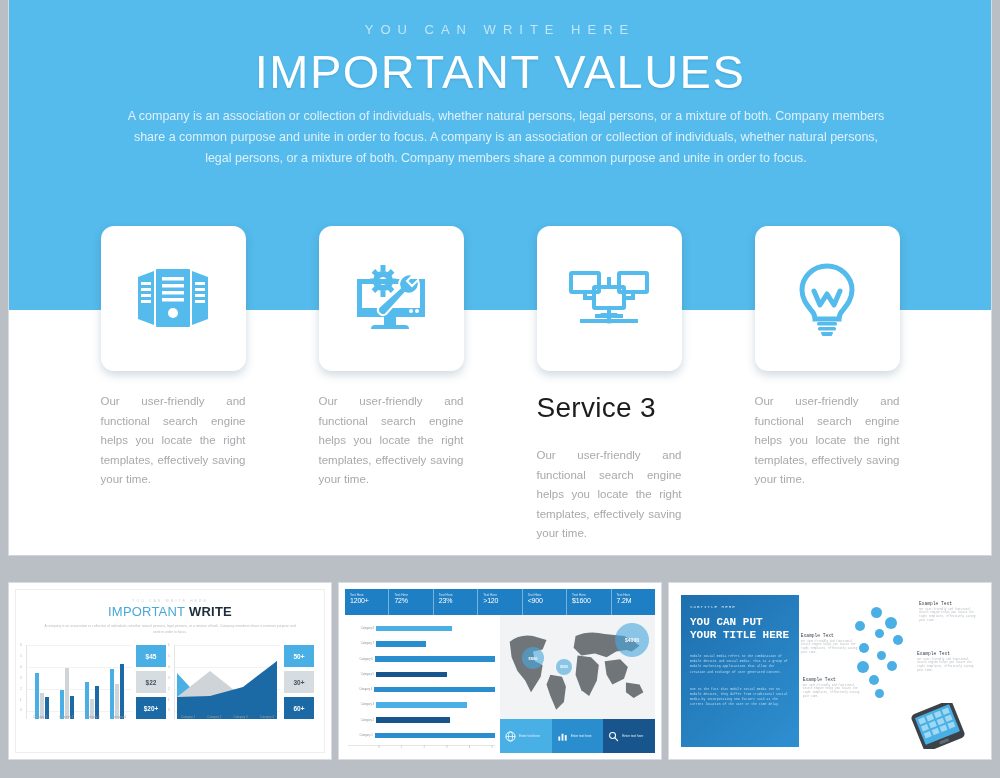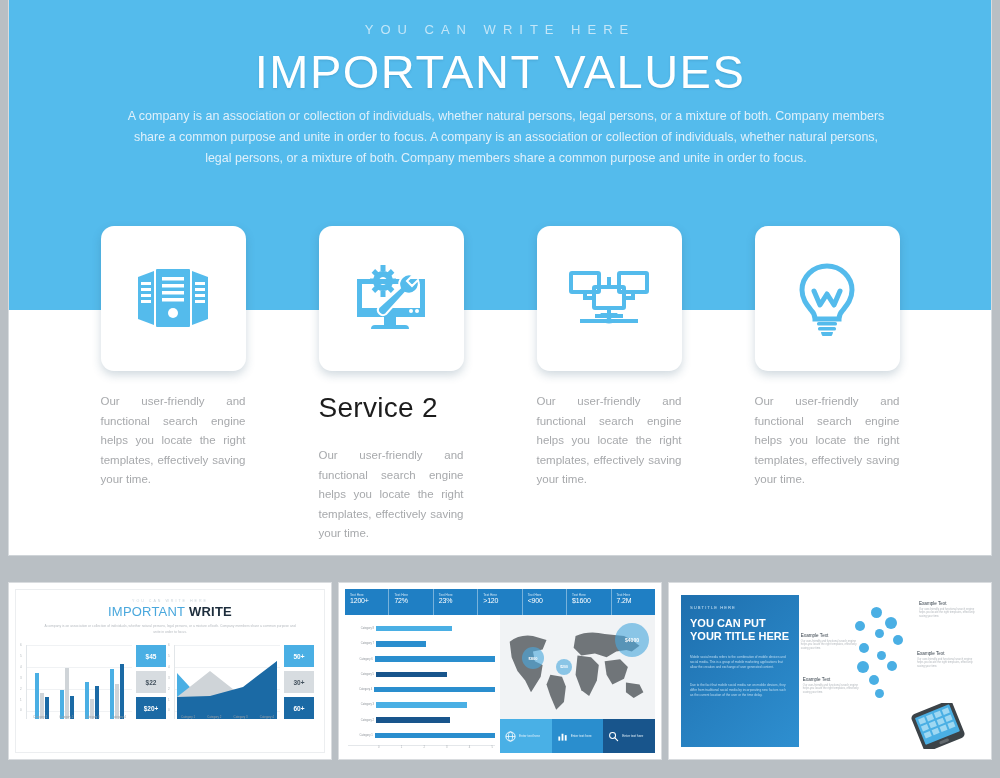--- a/index.html
+++ b/index.html
@@ -130,21 +130,21 @@
   .t2-map { flex: 1; background: #f1f3f5; position: relative; overflow: hidden; }
   .t2-bubble { position: absolute; border-radius: 50%; background: rgba(74,168,221,.62); display: flex; align-items: center; justify-content: center; color: #fff; font-weight: 600; }
   .t2-tiles { height: 34px; display: flex; }
   .t2-tile { flex: 1; display: flex; align-items: center; gap: 3px; padding-left: 5px; }
   .t2-tile-label { font-size: 3.2px; color: #e4f2fb; line-height: 4.4px; }
   .t2-tl1 { background: #49b0e6; }
   .t2-tl2 { background: #2a8ece; }
   .t2-tl3 { background: #18558c; }
 
   
-  .t3-inner { position: absolute; inset: 6px; background: #fff; display: flex; }
+  .t3-inner { position: absolute; inset: 6px; background: #fff; display: flex; font-family: Liberation Mono, monospace; }
   .t3-left { width: 38%; background: linear-gradient(135deg,#1e6fae 0%,#2e8fd0 100%); padding: 10px 9px; margin: 6px 0 6px 6px; }
   .t3-sub { font-size: 4.2px; letter-spacing: 1px; color: #cfe6f7; }
   .t3-title { font-size: 11px; line-height: 13px; color: #fff; font-weight: 600; margin-top: 7px; }
   .t3-para { font-size: 3.2px; line-height: 5.2px; color: #bcdcf2; margin-top: 12px; }
   .t3-right { flex: 1; position: relative; }
   .t3-ex { position: absolute; width: 62px; }
   .t3-ex-title { font-size: 4.6px; color: #36414b; }
   .t3-ex-body { font-size: 2.7px; line-height: 3.8px; color: #b2b7bc; margin-top: 1.5px; }
   .t3-dot { position: absolute; border-radius: 50%; background: #4aafe4; display: flex; align-items: center; justify-content: center; color: #fff; }
   .t3-phone { position: absolute; right: 16px; bottom: 4px; width: 62px; height: 46px; }
@@ -249,24 +249,24 @@
         </svg>
       </span>
     </div>
   </div>
 
   <div class="services">
     <div class="svc">
       <div class="svc-body">Our user-friendly and functional search engine helps you locate the right templates, effectively saving your time.</div>
     </div>
     <div class="svc">
-      <div class="svc-title">Service 2</div>
       <div class="svc-body">Our user-friendly and functional search engine helps you locate the right templates, effectively saving your time.</div>
     </div>
     <div class="svc">
+      <div class="svc-title">Service 3</div>
       <div class="svc-body">Our user-friendly and functional search engine helps you locate the right templates, effectively saving your time.</div>
     </div>
     <div class="svc">
       <div class="svc-body">Our user-friendly and functional search engine helps you locate the right templates, effectively saving your time.</div>
     </div>
   </div>
 </div>
 
 <div class="thumbs">
 

